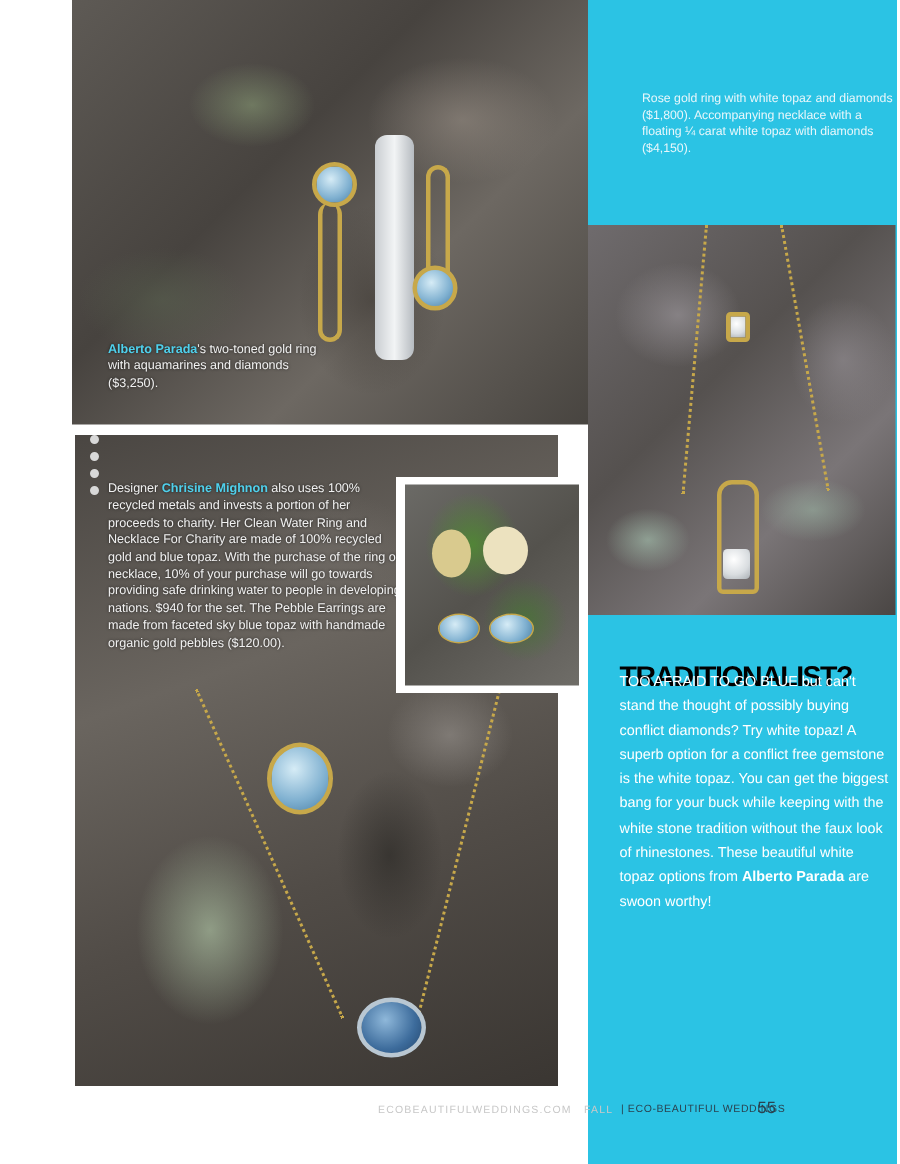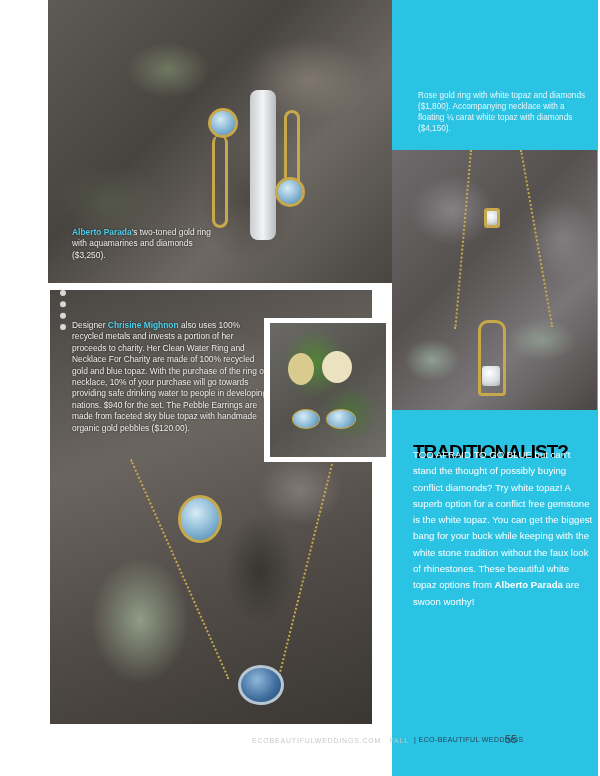--- a/index.html
+++ b/index.html
@@ -49,21 +49,21 @@
   .gem { position:absolute; border-radius:50%; border:3px solid #c7a84a; box-sizing:border-box; }
   .gem.aqua { background:radial-gradient(circle at 40% 35%, #d6ecf6, #7fb0d0 60%, #4a7fa6); }
   .gem.blue-dark { background:radial-gradient(circle at 40% 35%, #8fb8da, #3d6c9c 60%, #23466d); border-color:#b9c7d2; }
   .gem.white { background:radial-gradient(circle at 40% 35%, #ffffff, #d9dde0 60%, #a9afb4); }
   .band { position:absolute; border-radius:14px; }
   .chain { position:absolute; border-left:2px dotted #c7a84a; transform-origin:top left; }
 
   
   .caption { color:#f1f1f1; font-size:8.4px; line-height:11.4px; text-shadow:0 0 2px rgba(0,0,0,0.7); }
   .caption .hl { color:#4fd0ec; font-weight:bold; }
-  .blue-caption { left:418px; top:60px; width:170px; color:#e8f7fb; font-size:8.2px; line-height:11px;margin-top:30px; }
+  .blue-caption { left:428px; top:60px; width:170px; color:#e8f7fb; font-size:8.2px; line-height:11px; }
   .headline { left:413px; top:441px; width:185px; color:#000000; font-weight:bold; font-size:19px; letter-spacing:-1px; }
   .body-text { left:413px; top:447px; width:180px; color:#ffffff; font-size:9.6px; line-height:16.3px; }
   .body-text b { font-weight:bold; }
 
   .footer-left { left:252px; top:737px; color:#c8c8c8; font-size:7px; letter-spacing:0.8px; white-space:nowrap; }
   .footer-right { left:414px; top:736px; color:#2a4452; font-size:7px; letter-spacing:0.4px; white-space:nowrap; }
   .page-num { left:505px; top:733px; color:#2a4452; font-size:11px; white-space:nowrap; }
 </style>
 </head>
 <body>

